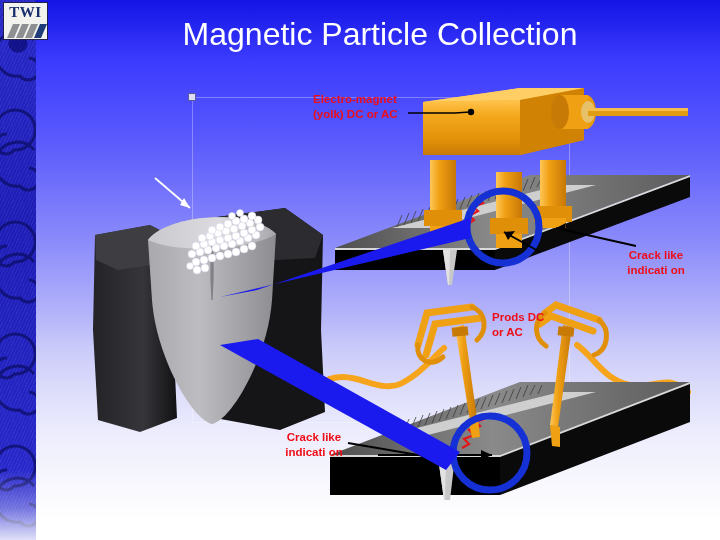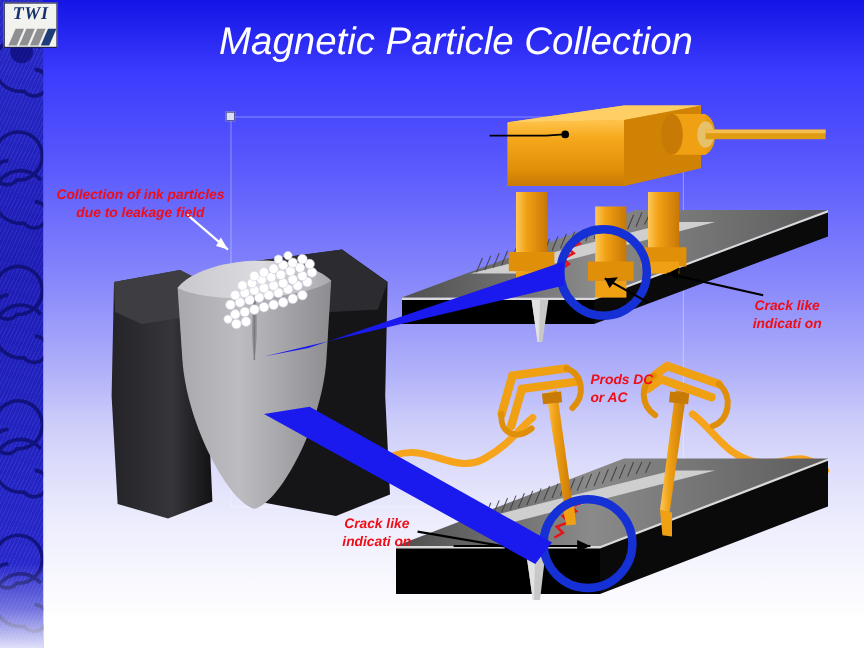--- a/index.html
+++ b/index.html
@@ -14,21 +14,20 @@
       #1414e6 0%,
       #3b3bfe 11%,
       #5a5afd 26%,
       #8c8cfb 45%,
       #b3b3fa 58%,
       #ccccfa 65%,
       #dcdcfb 72%,
       #ececfd 80%,
       #f6f6fe 88%,
       #ffffff 96%);
-    font-style:italic;
   }
 
   
   #sideband{
     position:absolute;left:0;top:0;width:36px;height:540px;
     background:
       radial-gradient(circle at 50% 8%, rgba(0,0,90,.55) 0 9px, rgba(0,0,0,0) 10px),
       repeating-linear-gradient(115deg, rgba(255,255,255,.05) 0 1px, rgba(0,0,0,.05) 1px 3px),
       linear-gradient(to bottom,#2a2ad0 0%,#1f1fbe 40%,#2424c8 70%,#2e2edb 100%);
     overflow:hidden;
@@ -359,18 +358,18 @@
       <polygon points="190,208 180,205 184,198" fill="#ffffff"></polygon>
     </g>
 
     <g>
       <polygon points="220,297 257,290 470,218 470,238" fill="#1a1aee"></polygon>
       <polygon points="220,345 258,339 460,452 446,470" fill="#1a1aee"></polygon>
     </g>
   </svg>
   </div>
 
-  <div class="caption" id="cap-ink">Collection of ink particles due to leakage field</div>
+  <div class="caption" id="cap-yoke">Electro-magnet (yolk) DC or AC</div>
   <div class="caption" id="cap-crack-top">Crack like indicati on</div>
   <div class="caption" id="cap-prods">Prods DC or AC</div>
   <div class="caption" id="cap-crack-bot">Crack like indicati on</div>
 
 </div>
 
 </body></html>

